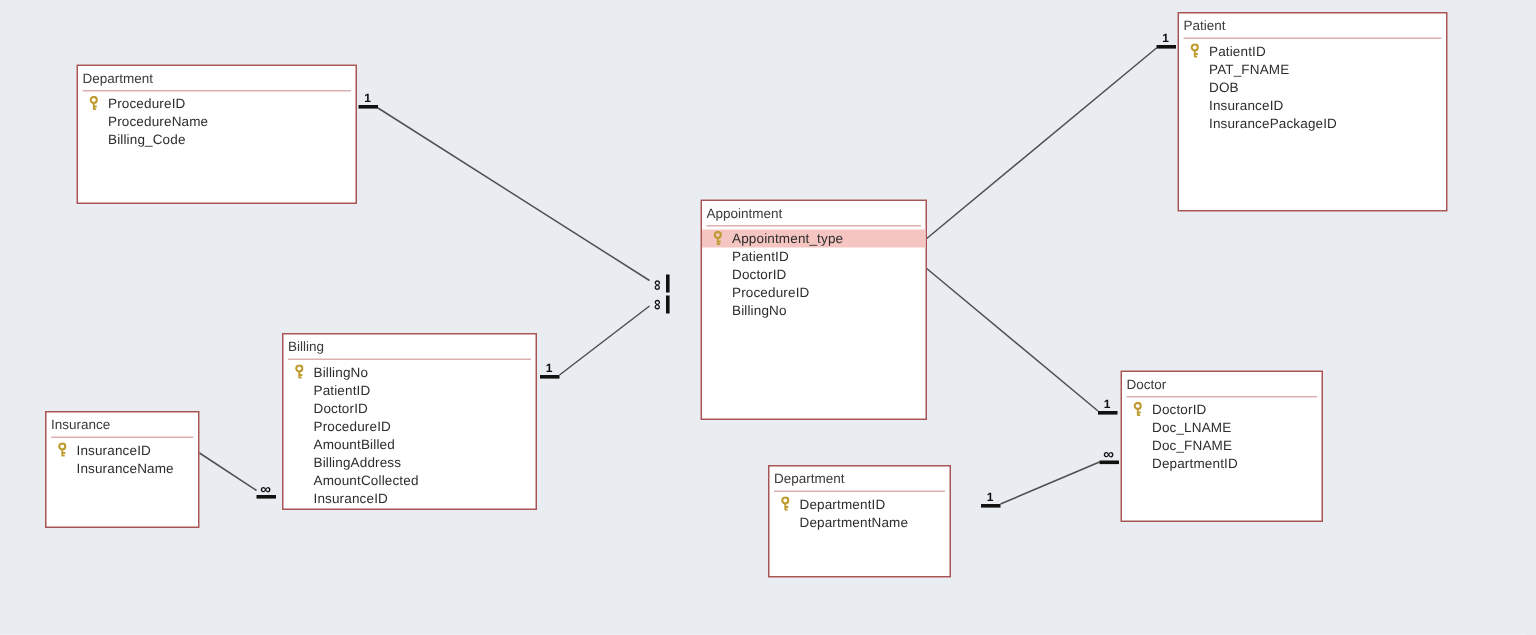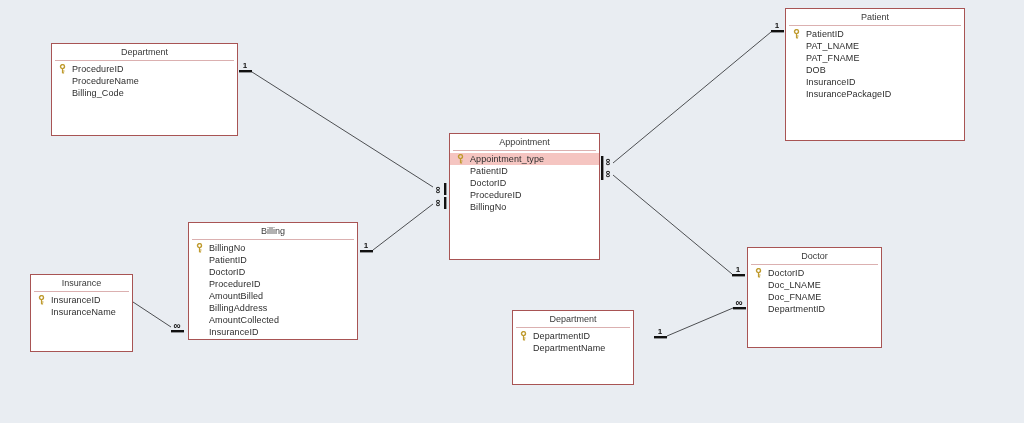--- a/index.html
+++ b/index.html
@@ -13,21 +13,21 @@
   #rel-svg{position:absolute;left:0;top:0;z-index:1;}
   .table{
     position:absolute;
     background:#ffffff;
     border:1px solid #a85454;
     box-sizing:border-box;
     z-index:2;
   }
   .t-title{
     height:16px;line-height:16px;
-    text-align:center;
+    text-align:left;
     font-size:9px;color:#3a3a3a;
     margin:0 3px;
     border-bottom:1px solid #dbb0b0;
     white-space:nowrap;overflow:hidden;
   }
   .t-rows{padding-top:2px;}
   .f-row{
     height:12px;display:flex;align-items:center;
     font-size:9px;color:#2d2d2d;
     padding-left:7px;white-space:nowrap;
@@ -114,42 +114,38 @@
           <span class="k">
             <svg width="7" height="10" viewBox="0 0 7 10">
               <circle cx="3.5" cy="2.6" r="2" fill="none" stroke="#bf9b2f" stroke-width="1.4"></circle>
               <path d="M3.5 4.6v4.6M3.5 7h2M3.5 8.8h1.6" stroke="#bf9b2f" stroke-width="1.2" fill="none"></path>
             </svg>
           </span>
           <span class="f">PatientID</span>
         </div>
       <div class="f-row">
           <span class="k"></span>
-          <span class="f">PAT_LNAME</span>
-        </div>
-      <div class="f-row">
-          <span class="k"></span>
           <span class="f">PAT_FNAME</span>
         </div>
       <div class="f-row">
           <span class="k"></span>
           <span class="f">DOB</span>
         </div>
       <div class="f-row">
           <span class="k"></span>
           <span class="f">InsuranceID</span>
         </div>
       <div class="f-row">
           <span class="k"></span>
           <span class="f">InsurancePackageID</span>
         </div>
     </div>
   </div>
 
-  <div class="table" style="left:449px;top:133px;width:151px;height:127px">
+  <div class="table" style="left:467px;top:133px;width:151px;height:147px">
     <div class="t-title">Appointment</div>
     <div class="t-rows">
       <div class="f-row hl">
           <span class="k">
             <svg width="7" height="10" viewBox="0 0 7 10">
               <circle cx="3.5" cy="2.6" r="2" fill="none" stroke="#bf9b2f" stroke-width="1.4"></circle>
               <path d="M3.5 4.6v4.6M3.5 7h2M3.5 8.8h1.6" stroke="#bf9b2f" stroke-width="1.2" fill="none"></path>
             </svg>
           </span>
           <span class="f">Appointment_type</span>

